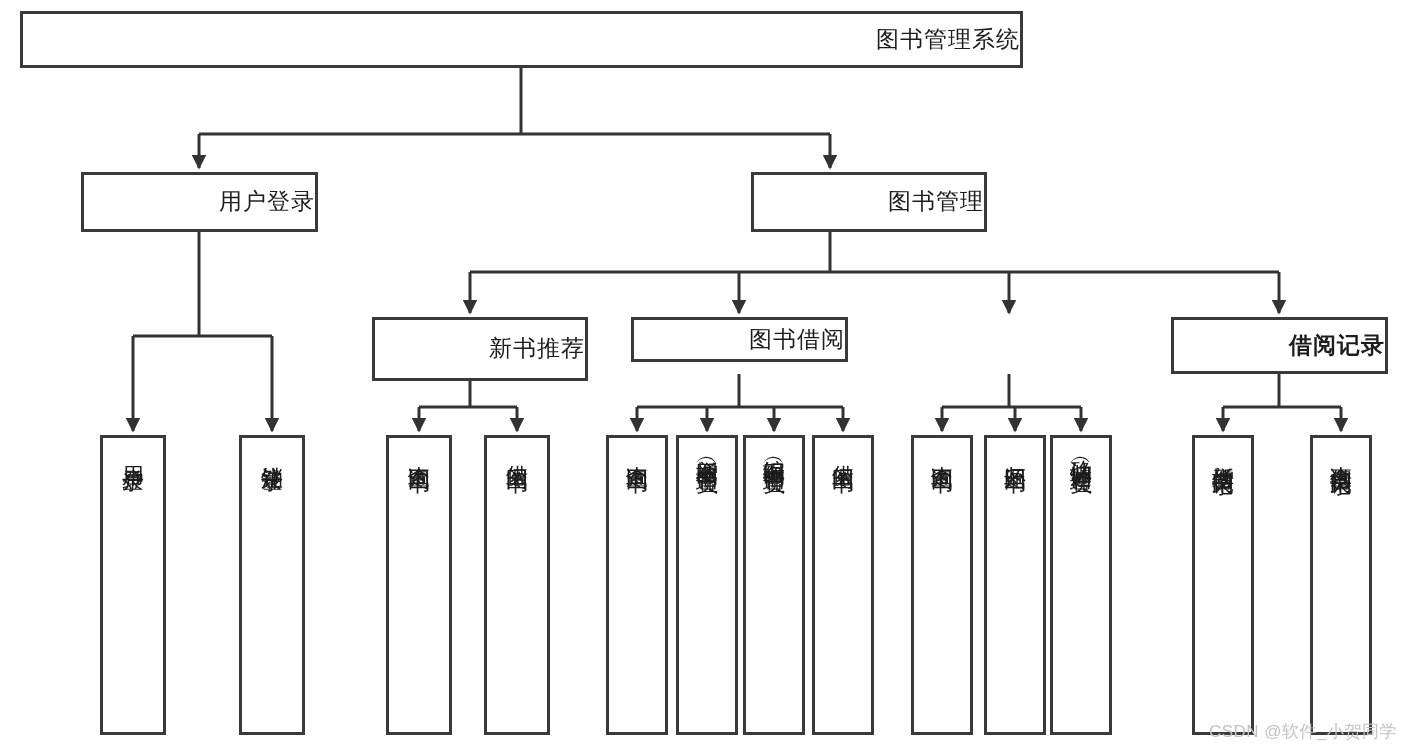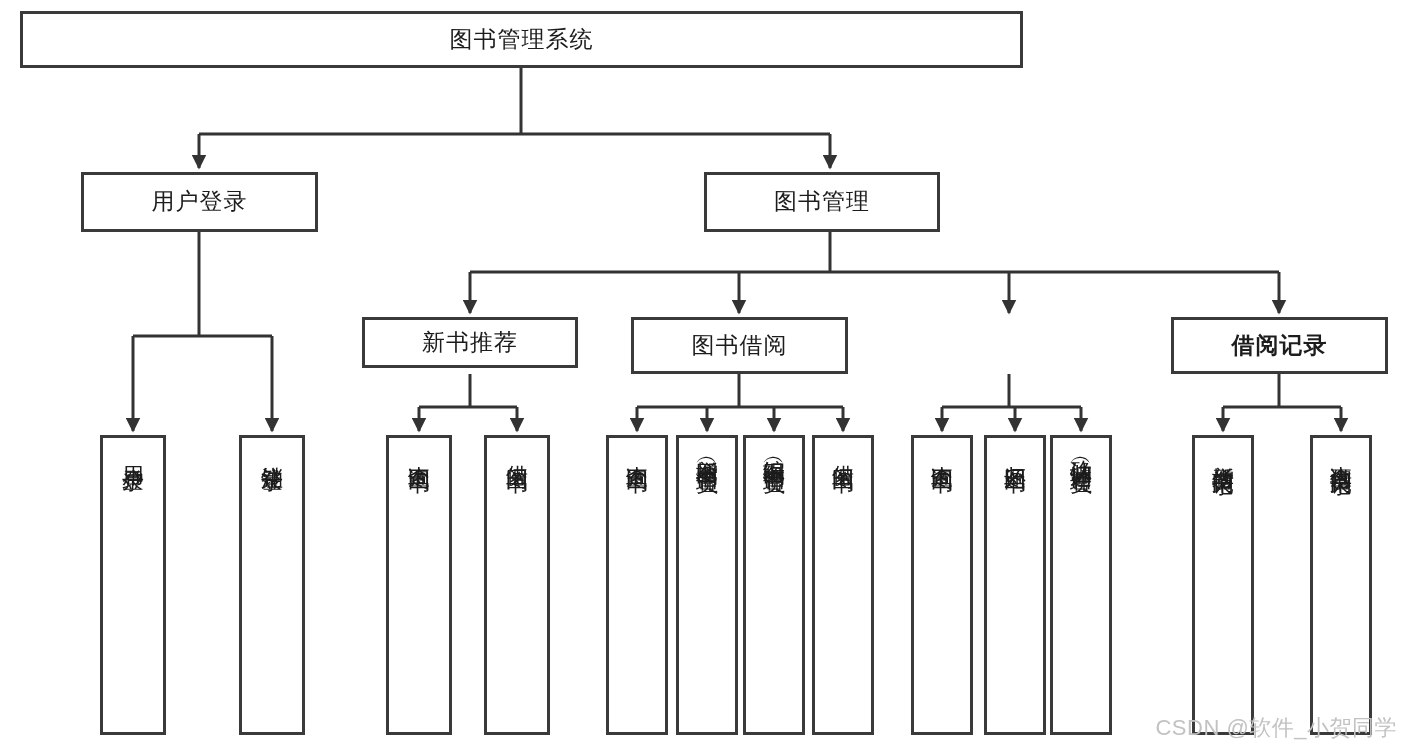--- a/index.html
+++ b/index.html
@@ -26,21 +26,21 @@
     height: 747px;
   }
   
   .node {
     position: absolute;
     box-sizing: border-box;
     background: #ffffff;
     border: 3px solid #3a3a3a;
     display: flex;
     align-items: center;
-    justify-content: center;
+    justify-content: flex-end;
     z-index: 3;
   }
   .node-label {
     color: #1c1c1c;
     font-size: 23px;
     line-height: 1.12;
     letter-spacing: 1px;
     white-space: nowrap;
   }
   
@@ -65,21 +65,21 @@
   
   .node.vert.tall-label {
     padding-top: 4px;
   }
   
   #watermark {
     position: absolute;
     right: 8px;
     bottom: 4px;
     color: #c2c2c2;
-    font-size: 22px;
+    font-size: 17px;
     letter-spacing: 0.5px;
     z-index: 5;
     white-space: nowrap;
     user-select: none;
   }
 </style>
 </head>
 <body>
 
 <div id="canvas" style="background: rgb(255, 255, 255);">
@@ -137,28 +137,28 @@
     </g>
   </svg>
 
   <div class="node horiz" style="left: 20px; top: 11px; width: 1003px; height: 57px; border-color: rgb(58, 58, 58);">
     <span class="node-label" style="color: rgb(28, 28, 28);">图书管理系统</span>
   </div>
 
   <div class="node horiz" style="left: 81px; top: 172px; width: 237px; height: 60px; border-color: rgb(58, 58, 58);">
     <span class="node-label" style="color: rgb(28, 28, 28);">用户登录</span>
   </div>
-  <div class="node horiz" style="left: 704px; top: 172px; width: 236px; height: 60px; border-color: rgb(58, 58, 58);">
+  <div class="node horiz" style="left: 751px; top: 172px; width: 236px; height: 60px; border-color: rgb(58, 58, 58);">
     <span class="node-label" style="color: rgb(28, 28, 28);">图书管理</span>
   </div>
 
-  <div class="node horiz" style="left: 362px; top: 317px; width: 216px; height: 51px; border-color: rgb(58, 58, 58);">
+  <div class="node horiz" style="left: 372px; top: 317px; width: 216px; height: 64px; border-color: rgb(58, 58, 58);">
     <span class="node-label" style="color: rgb(28, 28, 28);">新书推荐</span>
   </div>
-  <div class="node horiz" style="left: 631px; top: 317px; width: 217px; height: 57px; border-color: rgb(58, 58, 58);">
+  <div class="node horiz" style="left: 631px; top: 317px; width: 217px; height: 45px; border-color: rgb(58, 58, 58);">
     <span class="node-label" style="color: rgb(28, 28, 28);">图书借阅</span>
   </div>
   <div class="node horiz" style="left: 1171px; top: 317px; width: 217px; height: 57px; border-color: rgb(58, 58, 58); font-weight: bold;">
     <span class="node-label" style="color: rgb(28, 28, 28);">借阅记录</span>
   </div>
 
   <div class="node vert" style="left: 100px; top: 435px; width: 66px; height: 300px; border-color: rgb(58, 58, 58);">
     <span class="node-label" style="color: rgb(28, 28, 28);">用户登录</span>
   </div>
   <div class="node vert" style="left: 239px; top: 435px; width: 66px; height: 300px; border-color: rgb(58, 58, 58);">

